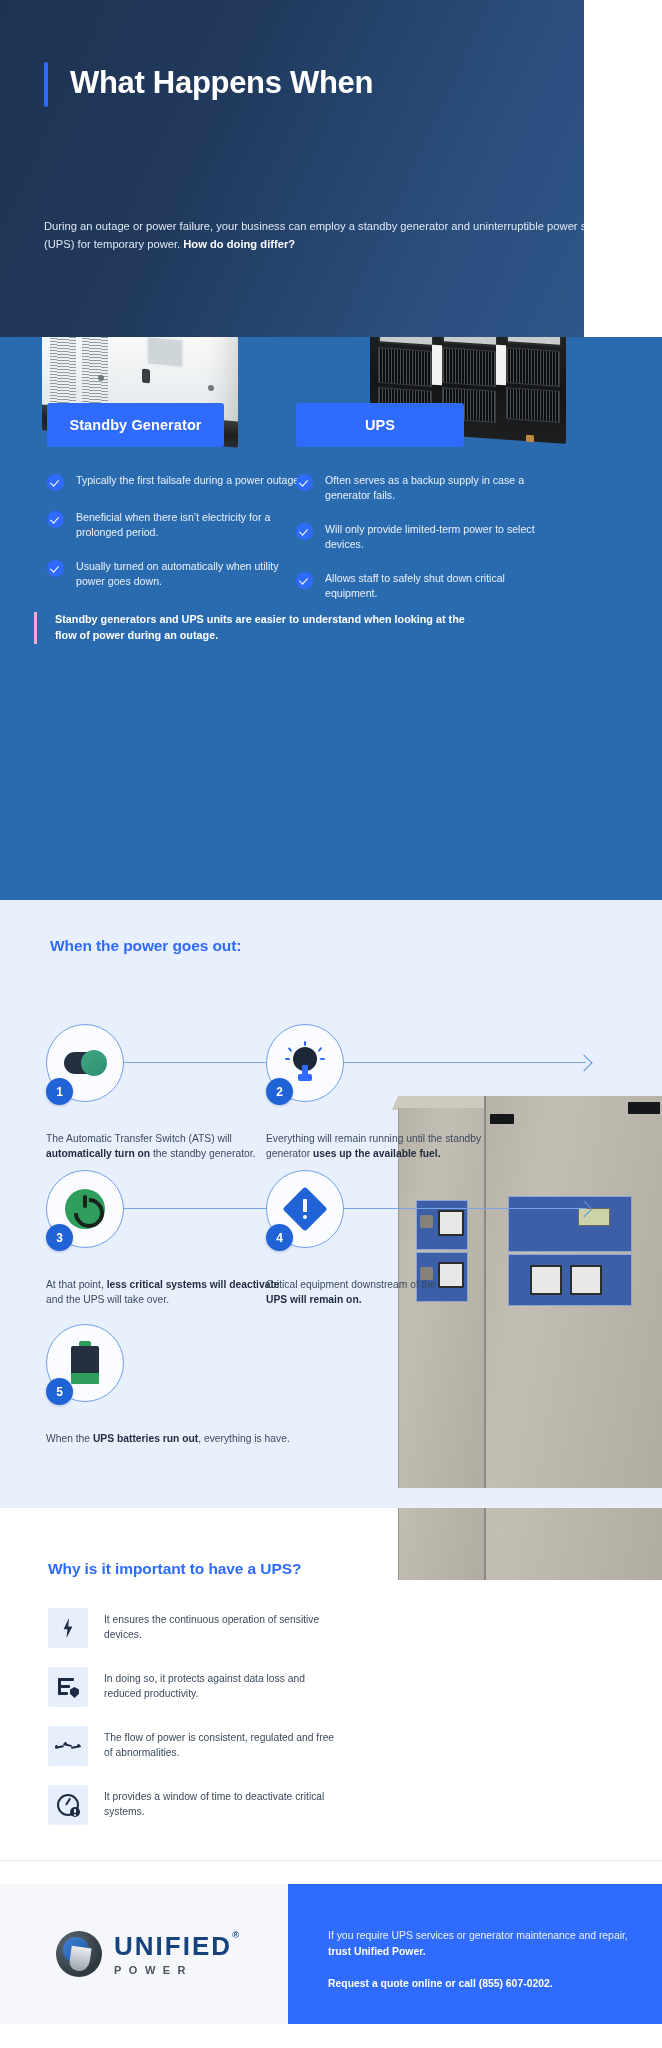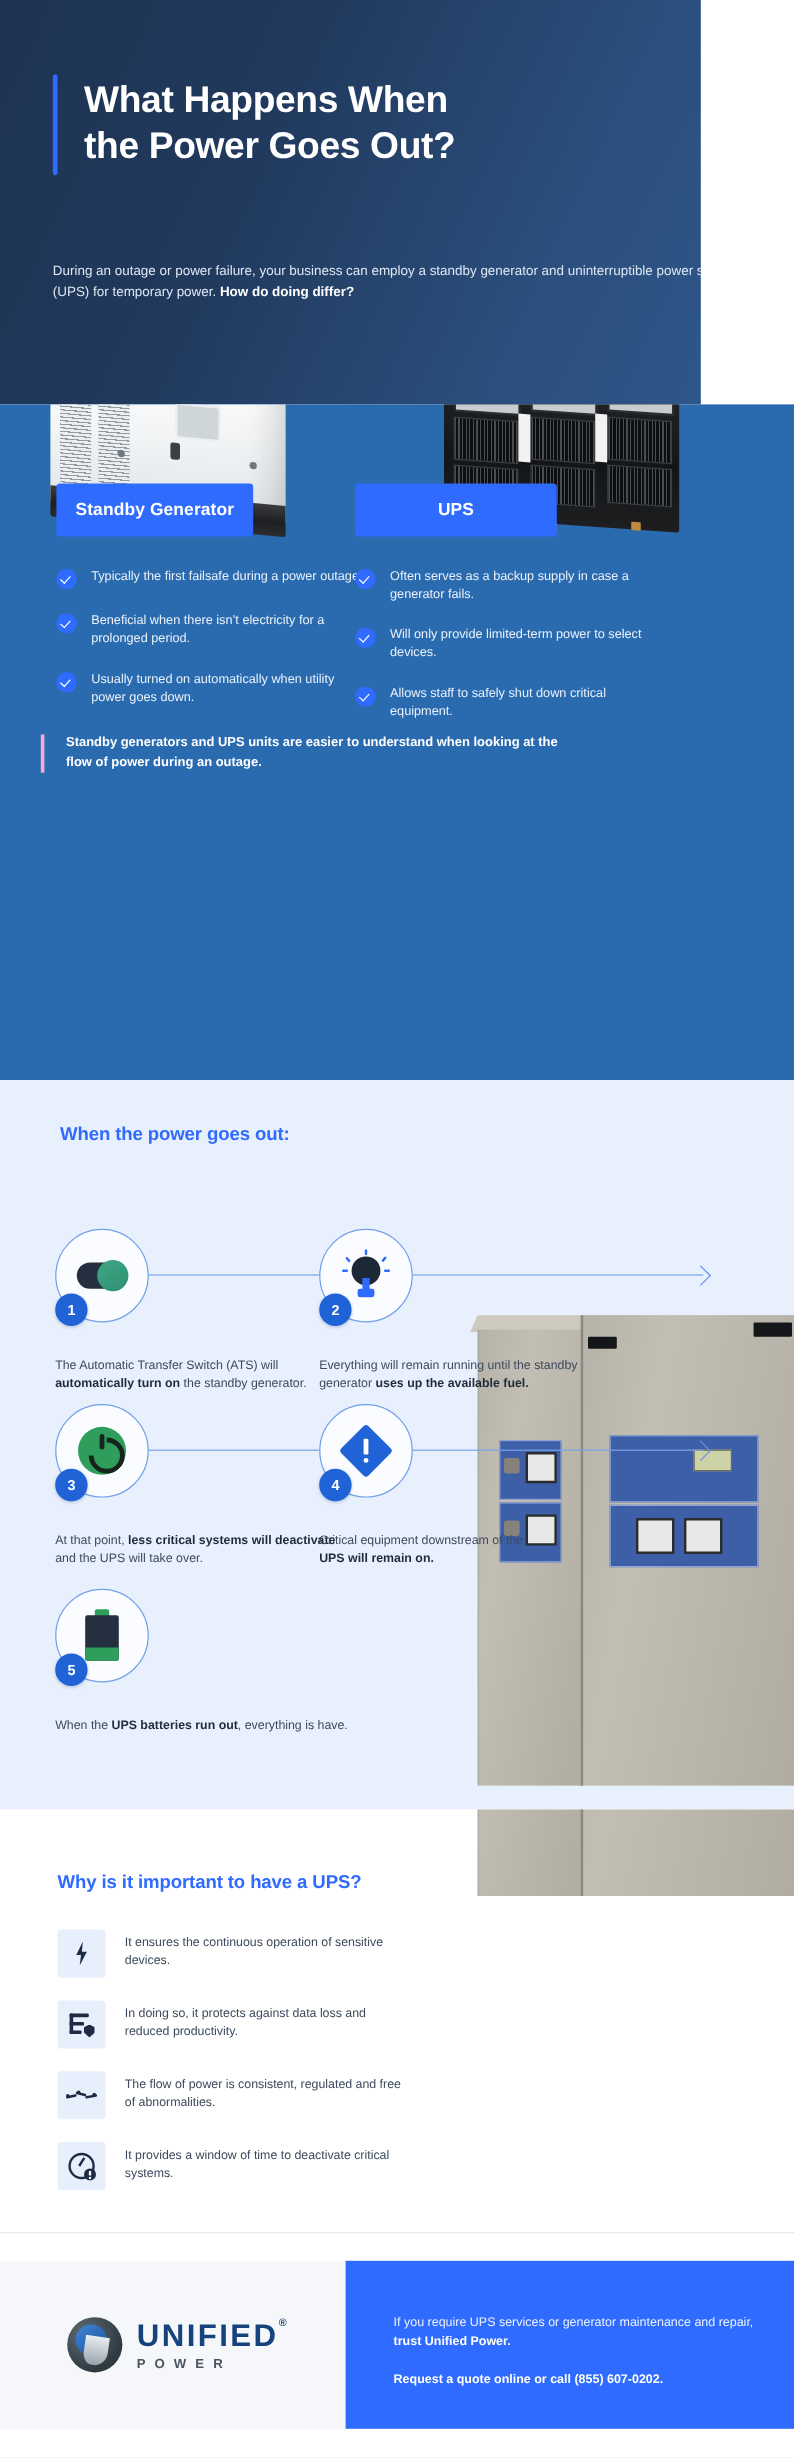--- a/index.html
+++ b/index.html
@@ -102,21 +102,21 @@
   .ups-label.l1{left:62px;} .ups-label.l2{left:126px;}
   .ups-foot{position:absolute;top:218px;width:8px;height:7px;background:#c08a3e;border-radius:1px;transform:skewY(4deg);}
   .ups-foot.f1{left:16px;} .ups-foot.f2{left:86px;} .ups-foot.f3{left:156px;}
 
   
   .pill{
     position:absolute;height:44px;border-radius:3px;background:#2f6bff;
     display:flex;align-items:center;justify-content:center;
     color:#fff;font-size:14.5px;font-weight:bold;letter-spacing:.1px;
   }
-  .pill.left{left:47px;top:66px;width:164px;}
+  .pill.left{left:47px;top:66px;width:177px;}
   .pill.right{left:296px;top:66px;width:168px;}
 
   .blist{position:absolute;width:260px;}
   .blist.left{left:47px;top:136px;}
   .blist.right{left:296px;top:136px;}
   .bitem{display:flex;align-items:flex-start;margin-bottom:19px;}
   .bcheck{
     flex:0 0 17px;width:17px;height:17px;border-radius:50%;background:#2f6bff;
     margin-right:12px;margin-top:1px;position:relative;
   }
@@ -312,21 +312,20 @@
 <body>
 
 <div id="page">
 
   <section class="hero">
     <div class="hero-inner">
       <div class="title-wrap">
         <div class="title-bar"></div>
         <h1 class="hero-title">
           <span>What Happens When</span>
-          <span>the Power Goes Out?</span>
         </h1>
       </div>
     </div>
     <p class="hero-sub"><span>During an outage or power failure, your business can employ a standby generator and uninterruptible power supply (UPS) for temporary power. </span><b>How do doing differ?</b></p>
   </section>
 
   <section class="compare">
 
     <div class="gen">
 

